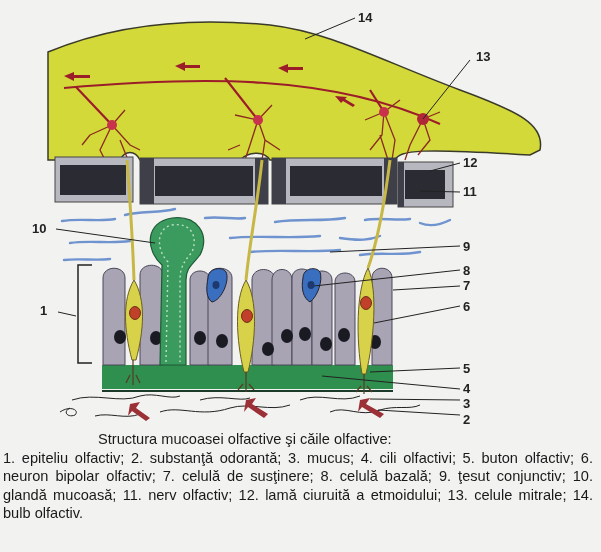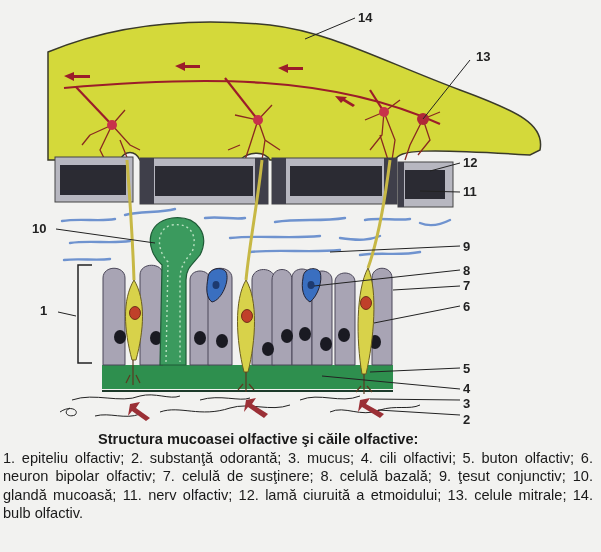--- a/index.html
+++ b/index.html
@@ -1,20 +1,20 @@
 <!DOCTYPE html>
 <html><head>
 <meta charset="utf-8">
 <style>
   html, body { margin:0; padding:0; background:#f2f2f0; }
   body { width:601px; height:552px; position:relative; overflow:hidden; font-family:"Liberation Sans", sans-serif; }
   #diagram { position:absolute; left:0; top:0; width:601px; height:430px; }
   .lbl { font-family:"Liberation Sans", sans-serif; font-weight:bold; font-size:13px; fill:#222; }
   #caption { position:absolute; left:3px; top:430px; width:590px; font-size:14.6px; line-height:18.6px; color:#1a1a1a; text-align:justify; }
-  #caption .title { font-weight:bold; display:block; padding-left:95px; text-align:left; }
+  #caption .title { font-weight:normal; display:block; padding-left:95px; text-align:left; }
 </style>
 </head>
 <body>
 
 <svg id="diagram" viewBox="0 0 601 430" xmlns="http://www.w3.org/2000/svg">
 
   <path d="M48,52 C120,22 200,18 270,25 C330,32 380,60 460,90 C520,112 545,125 540,150 L530,155 C420,148 400,150 395,160 L270,160 C265,152 250,150 240,160 L140,160 C135,150 125,150 120,160 L48,160 Z" fill="#d4d93a" stroke="#3a3a2a" stroke-width="1.5"></path>
 
   <g stroke="#9b1d2a" stroke-width="2.2" fill="none">
     <path d="M64,88 C200,76 330,74 440,124"></path>

